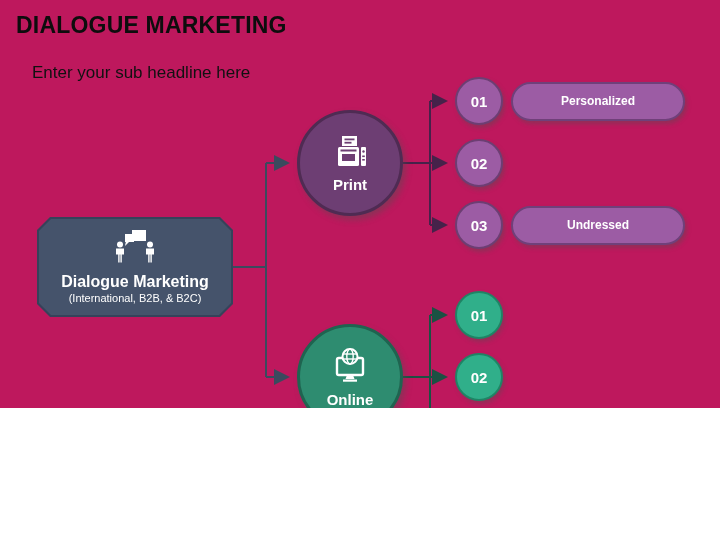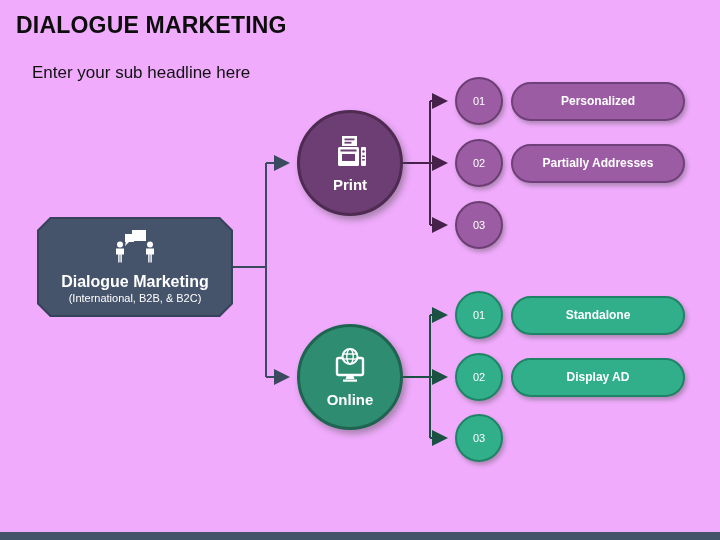--- a/index.html
+++ b/index.html
@@ -1,17 +1,17 @@
 <!DOCTYPE html>
 <html><head>
 <meta charset="utf-8">
 <style>
   html,body{margin:0;padding:0;background:#ffffff;}
   .stage{
-    position:relative;width:720px;height:540px;background:#f0abfc;overflow:hidden;
+    position:relative;width:720px;height:408px;background:#be185d;overflow:hidden;
     font-family:"Liberation Sans", sans-serif;
   }
   
   .page-title{
     position:absolute;left:16px;top:12px;margin:0;
     font-size:23px;font-weight:bold;color:#0d0d0d;letter-spacing:.2px;
   }
   .page-subtitle{
     position:absolute;left:16px;top:47px;margin:16px;
     font-size:17px;color:#111111;
@@ -43,21 +43,21 @@
   .branch-print{left:297px;top:110px;background:#6D3E73;border:3px solid #4F2B53;}
   .branch-online{left:297px;top:324px;background:#2E8C70;border:3px solid #1F6450;}
   .branch-label{font-size:15px;font-weight:bold;margin-top:2px;}
   
   .item-row{position:absolute;left:455px;width:240px;height:48px;display:flex;align-items:center;}
   .row-p1{top:77px;} .row-p2{top:139px;} .row-p3{top:201px;}
   .row-g1{top:291px;} .row-g2{top:353px;} .row-g3{top:414px;}
   .num-badge{
     box-sizing:border-box;width:48px;height:48px;border-radius:50%;flex:0 0 48px;
     display:flex;align-items:center;justify-content:center;
-    color:#ffffff;font-size:11px;font-weight:normal;
+    color:#ffffff;font-size:15px;font-weight:bold;
     box-shadow:2px 3px 4px rgba(80,80,80,.4);
   }
   .pill{
     box-sizing:border-box;margin-left:8px;width:174px;height:39px;border-radius:20px;
     display:flex;align-items:center;justify-content:center;
     color:#ffffff;font-size:12px;font-weight:600;
     box-shadow:2px 3px 4px rgba(80,80,80,.4);
   }
   .purple .num-badge{background:#9C5CA4;border:2px solid #6D3E73;}
   .purple .pill{background:#9C5CA4;border:2px solid #70407A;}
@@ -169,32 +169,30 @@
     </span>
     <div class="branch-label">Online</div>
   </div>
 
   <div class="item-row purple row-p1">
     <div class="num-badge">01</div>
     <div class="pill">Personalized</div>
   </div>
   <div class="item-row purple row-p2">
     <div class="num-badge">02</div>
-    <div class="pill">Partially Addresses</div>
   </div>
   <div class="item-row purple row-p3">
     <div class="num-badge">03</div>
+    <div class="pill">Undressed</div>
   </div>
 
   <div class="item-row green row-g1">
     <div class="num-badge">01</div>
-    <div class="pill">Standalone</div>
   </div>
   <div class="item-row green row-g2">
     <div class="num-badge">02</div>
-    <div class="pill">Display AD</div>
   </div>
   <div class="item-row green row-g3">
     <div class="num-badge">03</div>
   </div>
 
   <div class="footer-bar"></div>
 </div>
 
 </body></html>

